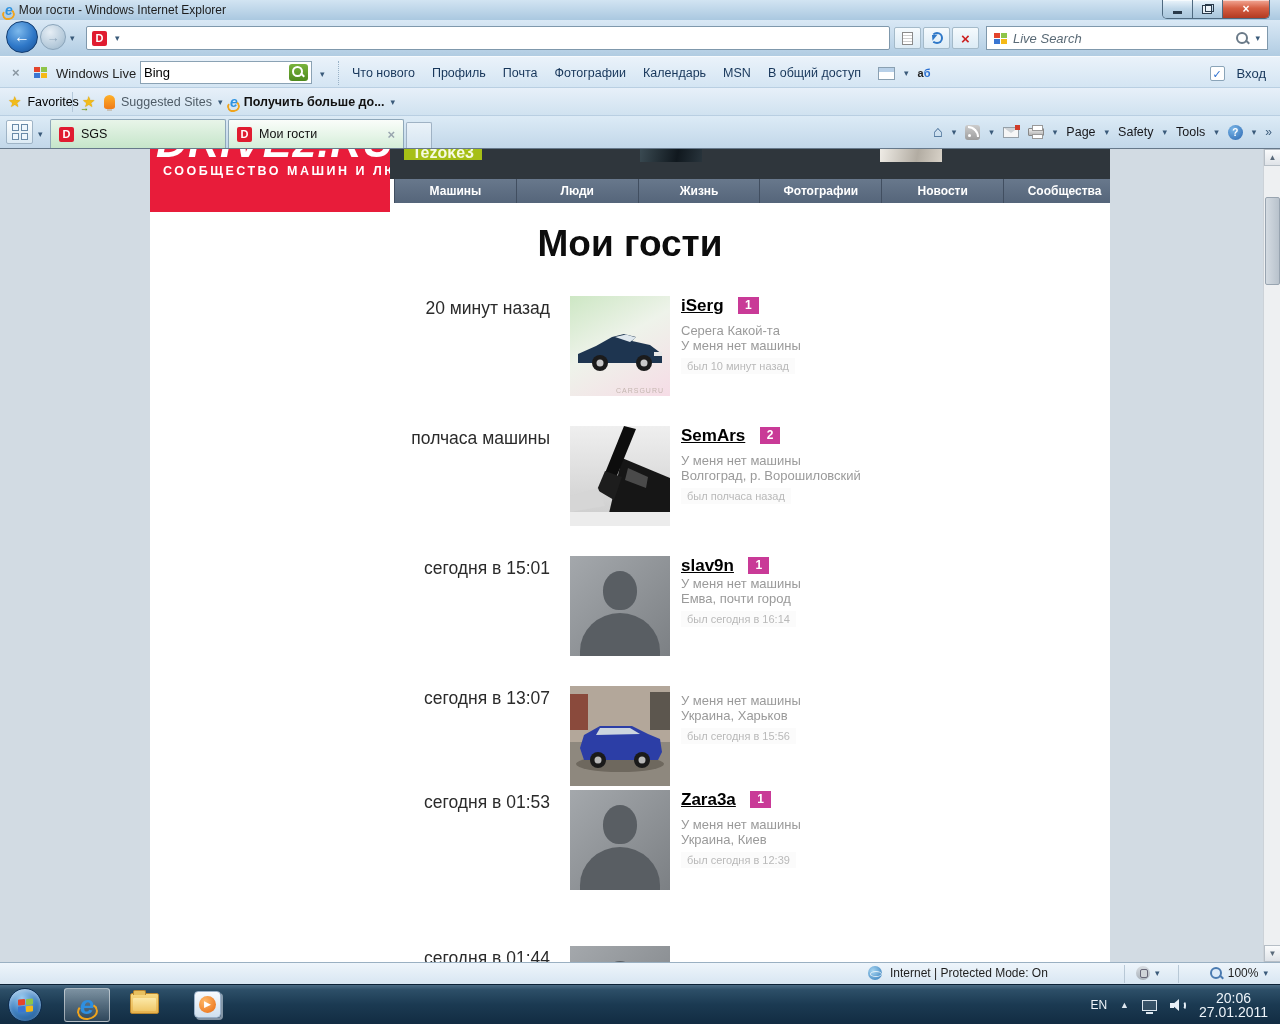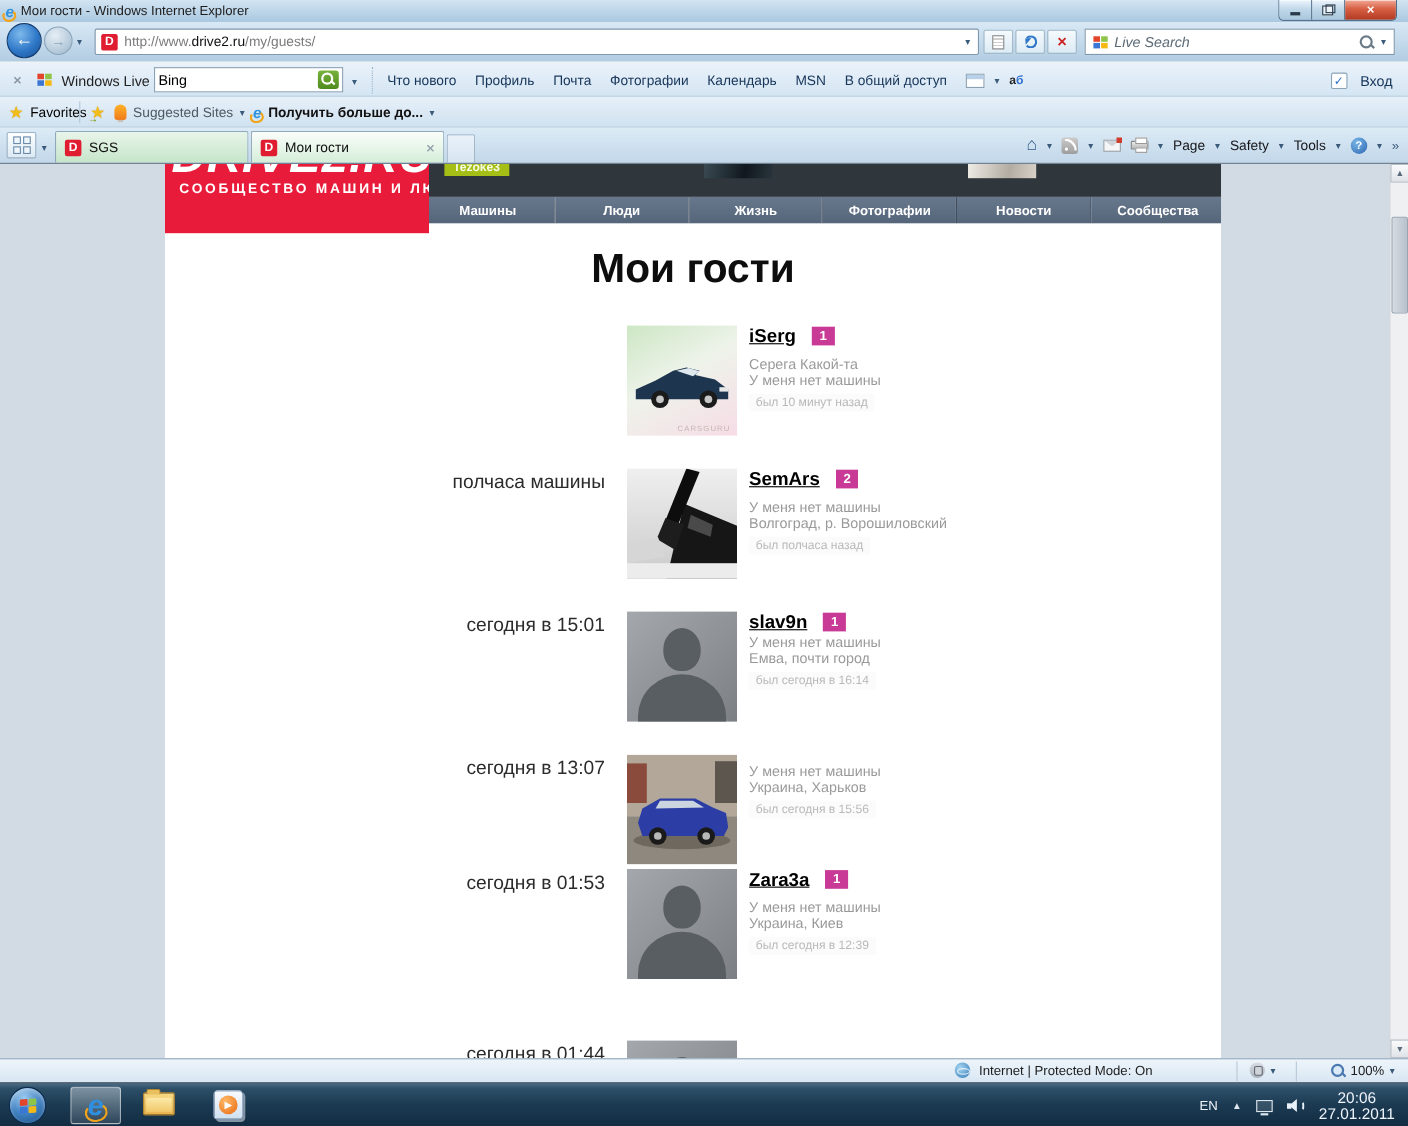--- a/index.html
+++ b/index.html
@@ -143,25 +143,25 @@
     border-top:1px solid #66788a; overflow:hidden; }
   .page { position:absolute; left:150px; top:0; width:960px; height:100%; background:#ffffff; overflow:hidden; }
 
   .sitelogo { position:absolute; left:0; top:0; width:240px; height:63px; background:#e81c3a; overflow:hidden; z-index:3; }
   .logo-big { position:absolute; left:6px; top:-31px; font-size:43px; font-weight:800; font-style:italic;
     color:#fff; letter-spacing:1px; white-space:nowrap; }
   .logo-tag { position:absolute; left:13px; top:15px; font-size:12.5px; font-weight:bold; color:#fff;
     letter-spacing:2.5px; white-space:nowrap; }
   .siteheader { position:absolute; left:240px; top:0; width:720px; height:30px; background:#2f363c; }
   .greenchip { position:absolute; left:14px; top:-7px; height:18px; padding:0 8px; background:#a6bf16;
-    color:#f6fae2; font-size:11px; font-weight:bold; line-height:21px; }
+    color:#f6fae2; font-size:16px; font-weight:bold; line-height:21px; }
   .thumb { position:absolute; top:0; height:13px; width:62px; }
   .t1 { left:250px; background:linear-gradient(100deg,#3a4a52,#10181e 60%,#28343c); }
   .t2 { left:490px; background:linear-gradient(100deg,#efece6,#b2aca2 60%,#d8d2c8); }
-  .sitenav { position:absolute; left:232px; top:30px; width:732px; height:24px; display:flex; }
+  .sitenav { position:absolute; left:244px; top:30px; width:732px; height:24px; display:flex; }
   .sn { flex:1; background:linear-gradient(#68788c,#55657a); border-right:1px solid #414e60; color:#fff;
     font-size:12px; font-weight:bold; display:flex; align-items:center; justify-content:center; }
   .sn:first-child { border-left:1px solid #414e60; }
 
   .page-title { position:absolute; left:0; top:74px; width:100%; text-align:center;
     font-size:37px; font-weight:bold; color:#0d0d0d; }
 
   .guest { position:absolute; left:0; width:100%; height:100px; }
   .g-time { position:absolute; left:0; top:2px; width:400px; text-align:right; font-size:17.5px; color:#2b2b2b; }
   .g-avatar { position:absolute; left:420px; top:0; width:100px; height:100px; overflow:hidden; }
@@ -260,21 +260,20 @@
       <div class="wbtn closeb">×</div>
     </div>
   </div>
 
   <div class="navbar">
     <div class="navbtn back">←</div>
     <div class="navbtn fwd">→</div>
     <span class="nav-dd">▾</span>
     <div class="addressbar">
       <span class="dfav"></span>
-      <span class="url"><span class="u-gray">http://www.</span><span class="u-black">drive2.ru</span><span class="u-gray">/my/guests/</span></span>
       <span class="addr-dd">▾</span>
     </div>
     <div class="abtn" style="left:894px">
         <span class="pageic"></span>
       </div>
     <div class="abtn" style="left:923px">
         <span class="refresh"></span>
       </div>
     <div class="abtn" style="left:952px">
         <span class="stopx">×</span>
@@ -407,20 +406,21 @@
         <span class="sn">Люди</span>
         <span class="sn">Жизнь</span>
         <span class="sn">Фотографии</span>
         <span class="sn">Новости</span>
         <span class="sn">Сообщества</span>
       </div>
 
       <div class="page-title">Мои гости</div>
 
       <div class="guest" style="top:147px">
+        <div class="g-time">20 минут назад</div>
         <div class="g-avatar av-cabrio">
           <svg width="100" height="100" viewBox="0 0 100 100">
             <path d="M8 58 L26 50 L42 41 L54 38 L66 41 L62 45 L80 49 L92 58 L92 67 L8 67 Z" fill="#1e3550"></path>
             <path d="M45 41 L56 38.5 L66 41.5 L60 46 Z" fill="#dfe8ee"></path>
             <circle cx="30" cy="67" r="8" fill="#1b1b1b"></circle>
               <circle cx="30" cy="67" r="3.5" fill="#c8c8c8"></circle>
             <circle cx="74" cy="67" r="8" fill="#1b1b1b"></circle>
               <circle cx="74" cy="67" r="3.5" fill="#c8c8c8"></circle>
             <rect x="84" y="56" width="8" height="4" fill="#e8e8e8"></rect>
           </svg>

